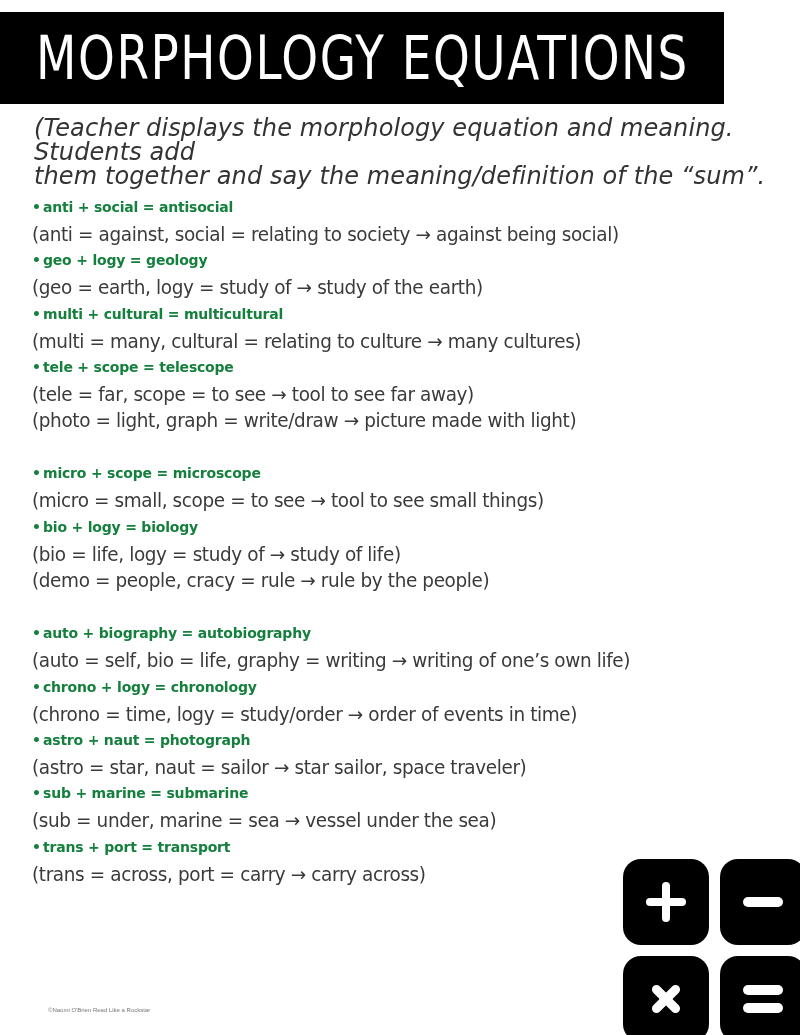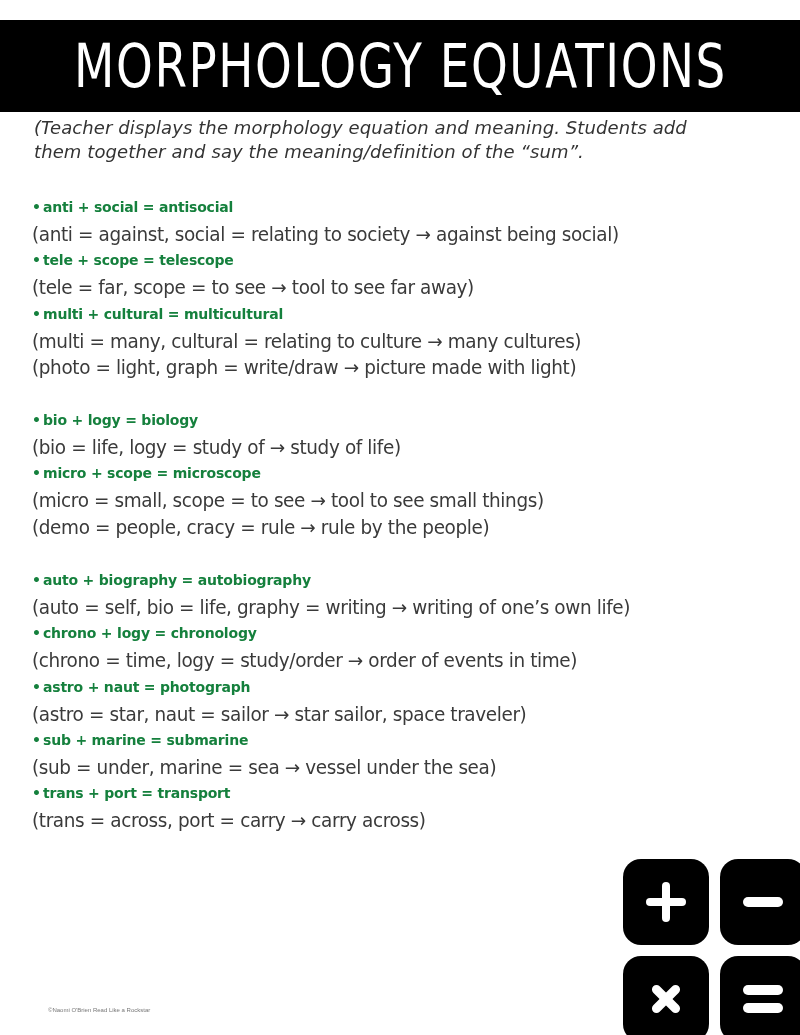--- a/index.html
+++ b/index.html
@@ -1,31 +1,31 @@
 <!DOCTYPE html>
 <html><head>
   <meta charset="utf-8">
   <style>
     html, body { margin: 0; padding: 0; }
     body {
       width: 800px; height: 1035px; background: #ffffff; position: relative; overflow: hidden;
       font-family: "Liberation Sans", sans-serif; color: #000;
     }
     .title-bar {
-      position: absolute; left: 0; top: 12px; width: 800px; height: 92px;
-      background: #000000; display: flex; align-items: center; justify-content: center; margin-top: 8px;
+      position: absolute; left: 0; top: 12px; width: 724px; height: 92px;
+      background: #000000; display: flex; align-items: center; justify-content: center;
     }
     .title-text {
       color: #ffffff; font-family: "DejaVu Sans", sans-serif; font-weight: normal;
       font-size: 60px; letter-spacing: 2px; transform: scaleX(0.78); white-space: nowrap;
       line-height: 1;
     }
     .intro {
       position: absolute; left: 34px; top: 116px; width: 750px;
-      font-family: "DejaVu Sans", sans-serif; font-style: italic; font-size: 18px;
+      font-family: "DejaVu Sans", sans-serif; font-style: italic; font-size: 24px;
       color: #333333; line-height: 24px; letter-spacing: 0.1px;
     }
     .list { position: absolute; left: 32px; top: 194px; width: 740px; }
     .entry { height: 53.3px; }
     .equation {
       font-family: "DejaVu Sans", sans-serif; font-weight: bold; font-size: 14px;
       line-height: 27px; color: #15803d; white-space: nowrap; letter-spacing: -0.2px;
     }
     .bullet { display: inline-block; width: 11px; }
     .meaning {
@@ -55,37 +55,41 @@
   <div>(Teacher displays the morphology equation and meaning. Students add</div>
   <div>them together and say the meaning/definition of the “sum”.</div>
 </div>
 
 <div class="list">
   <div class="entry">
     <div class="equation"><span class="bullet">•</span><span>anti + social = antisocial</span></div>
     <div class="meaning">(anti = against, social = relating to society → against being social)</div>
   </div>
   <div class="entry">
-    <div class="equation"><span class="bullet">•</span><span>tele + scope = telescope</span></div>
-    <div class="meaning">(tele = far, scope = to see → tool to see far away)</div>
+    <div class="equation"><span class="bullet">•</span><span>geo + logy = geology</span></div>
+    <div class="meaning">(geo = earth, logy = study of → study of the earth)</div>
   </div>
   <div class="entry">
     <div class="equation"><span class="bullet">•</span><span>multi + cultural = multicultural</span></div>
     <div class="meaning">(multi = many, cultural = relating to culture → many cultures)</div>
   </div>
   <div class="entry">
+    <div class="equation"><span class="bullet">•</span><span>tele + scope = telescope</span></div>
+    <div class="meaning">(tele = far, scope = to see → tool to see far away)</div>
+  </div>
+  <div class="entry">
     <div class="meaning">(photo = light, graph = write/draw → picture made with light)</div>
+  </div>
+  <div class="entry">
+    <div class="equation"><span class="bullet">•</span><span>micro + scope = microscope</span></div>
+    <div class="meaning">(micro = small, scope = to see → tool to see small things)</div>
   </div>
   <div class="entry">
     <div class="equation"><span class="bullet">•</span><span>bio + logy = biology</span></div>
     <div class="meaning">(bio = life, logy = study of → study of life)</div>
-  </div>
-  <div class="entry">
-    <div class="equation"><span class="bullet">•</span><span>micro + scope = microscope</span></div>
-    <div class="meaning">(micro = small, scope = to see → tool to see small things)</div>
   </div>
   <div class="entry">
     <div class="meaning">(demo = people, cracy = rule → rule by the people)</div>
   </div>
   <div class="entry">
     <div class="equation"><span class="bullet">•</span><span>auto + biography = autobiography</span></div>
     <div class="meaning">(auto = self, bio = life, graphy = writing → writing of one’s own life)</div>
   </div>
   <div class="entry">
     <div class="equation"><span class="bullet">•</span><span>chrono + logy = chronology</span></div>

